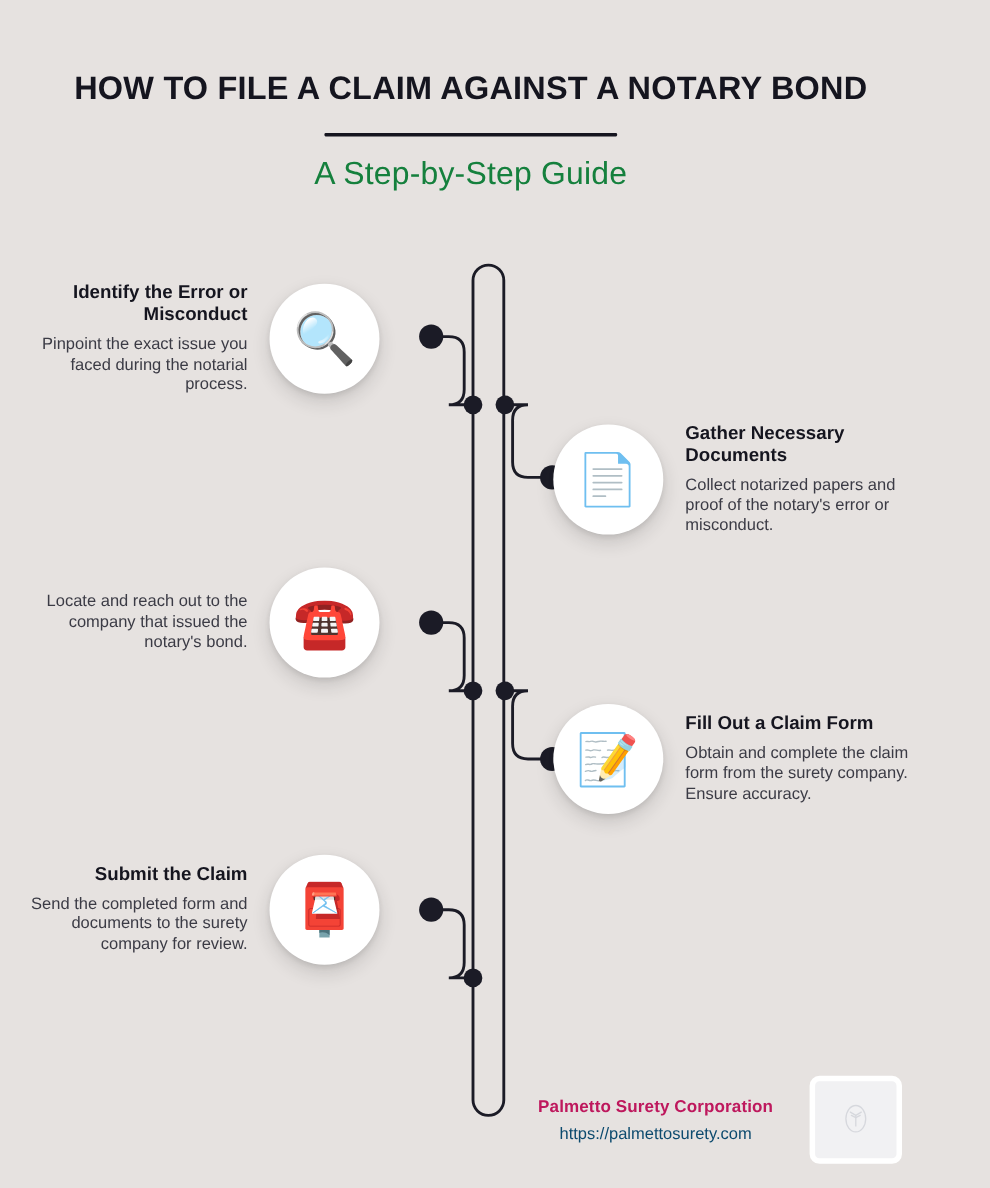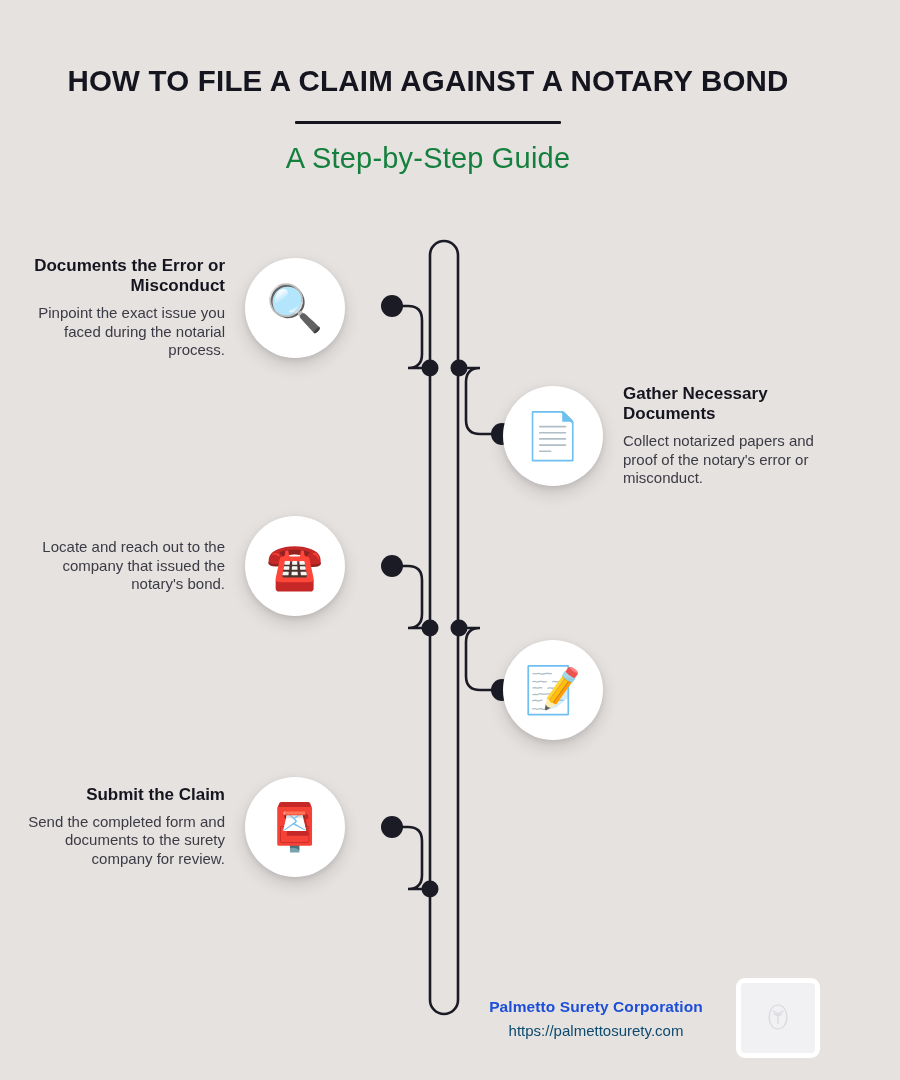--- a/index.html
+++ b/index.html
@@ -131,21 +131,21 @@
     display: flex;
     align-items: center;
   }
   .footer-text {
     width: 252px;
     text-align: center;
   }
   .brand-name {
     font-size: 15.5px;
     font-weight: 700;
-    color: #1d4ed8;
+    color: #be185d;
     margin: 0 0 6px 0;
     letter-spacing: 0.1px;
   }
   .brand-url {
     font-size: 15px;
     font-weight: 400;
     color: #0c4a6e;
     margin: 0;
   }
   .logo-box {
@@ -206,21 +206,21 @@
     <circle cx="430" cy="628" r="8.5" fill="#1b1b26"></circle>
     <circle cx="459" cy="628" r="8.5" fill="#1b1b26"></circle>
     <circle cx="430" cy="889" r="8.5" fill="#1b1b26"></circle>
   </svg>
 
   <div class="step step-left" style="top:256px; right:555px;">
     <div class="icon-badge">
       <span>🔍</span>
     </div>
     <div class="step-text">
-      <p class="step-heading">Documents the Error or Misconduct</p>
+      <p class="step-heading">Identify the Error or Misconduct</p>
       <p class="step-body">Pinpoint the exact issue you faced during the notarial process.</p>
     </div>
   </div>
 
   <div class="step step-right" style="top:384px; left:503px;">
     <div class="icon-badge">
       <span>📄</span>
     </div>
     <div class="step-text">
       <p class="step-heading">Gather Necessary Documents</p>
@@ -233,20 +233,24 @@
       <span>☎️</span>
     </div>
     <div class="step-text">
       <p class="step-body">Locate and reach out to the company that issued the notary's bond.</p>
     </div>
   </div>
 
   <div class="step step-right" style="top:640px; left:503px;">
     <div class="icon-badge">
       <span>📝</span>
+    </div>
+    <div class="step-text">
+      <p class="step-heading">Fill Out a Claim Form</p>
+      <p class="step-body">Obtain and complete the claim form from the surety company. Ensure accuracy.</p>
     </div>
   </div>
 
   <div class="step step-left" style="top:777px; right:555px;">
     <div class="icon-badge">
       <span>📮</span>
     </div>
     <div class="step-text">
       <p class="step-heading">Submit the Claim</p>
       <p class="step-body">Send the completed form and documents to the surety company for review.</p>

